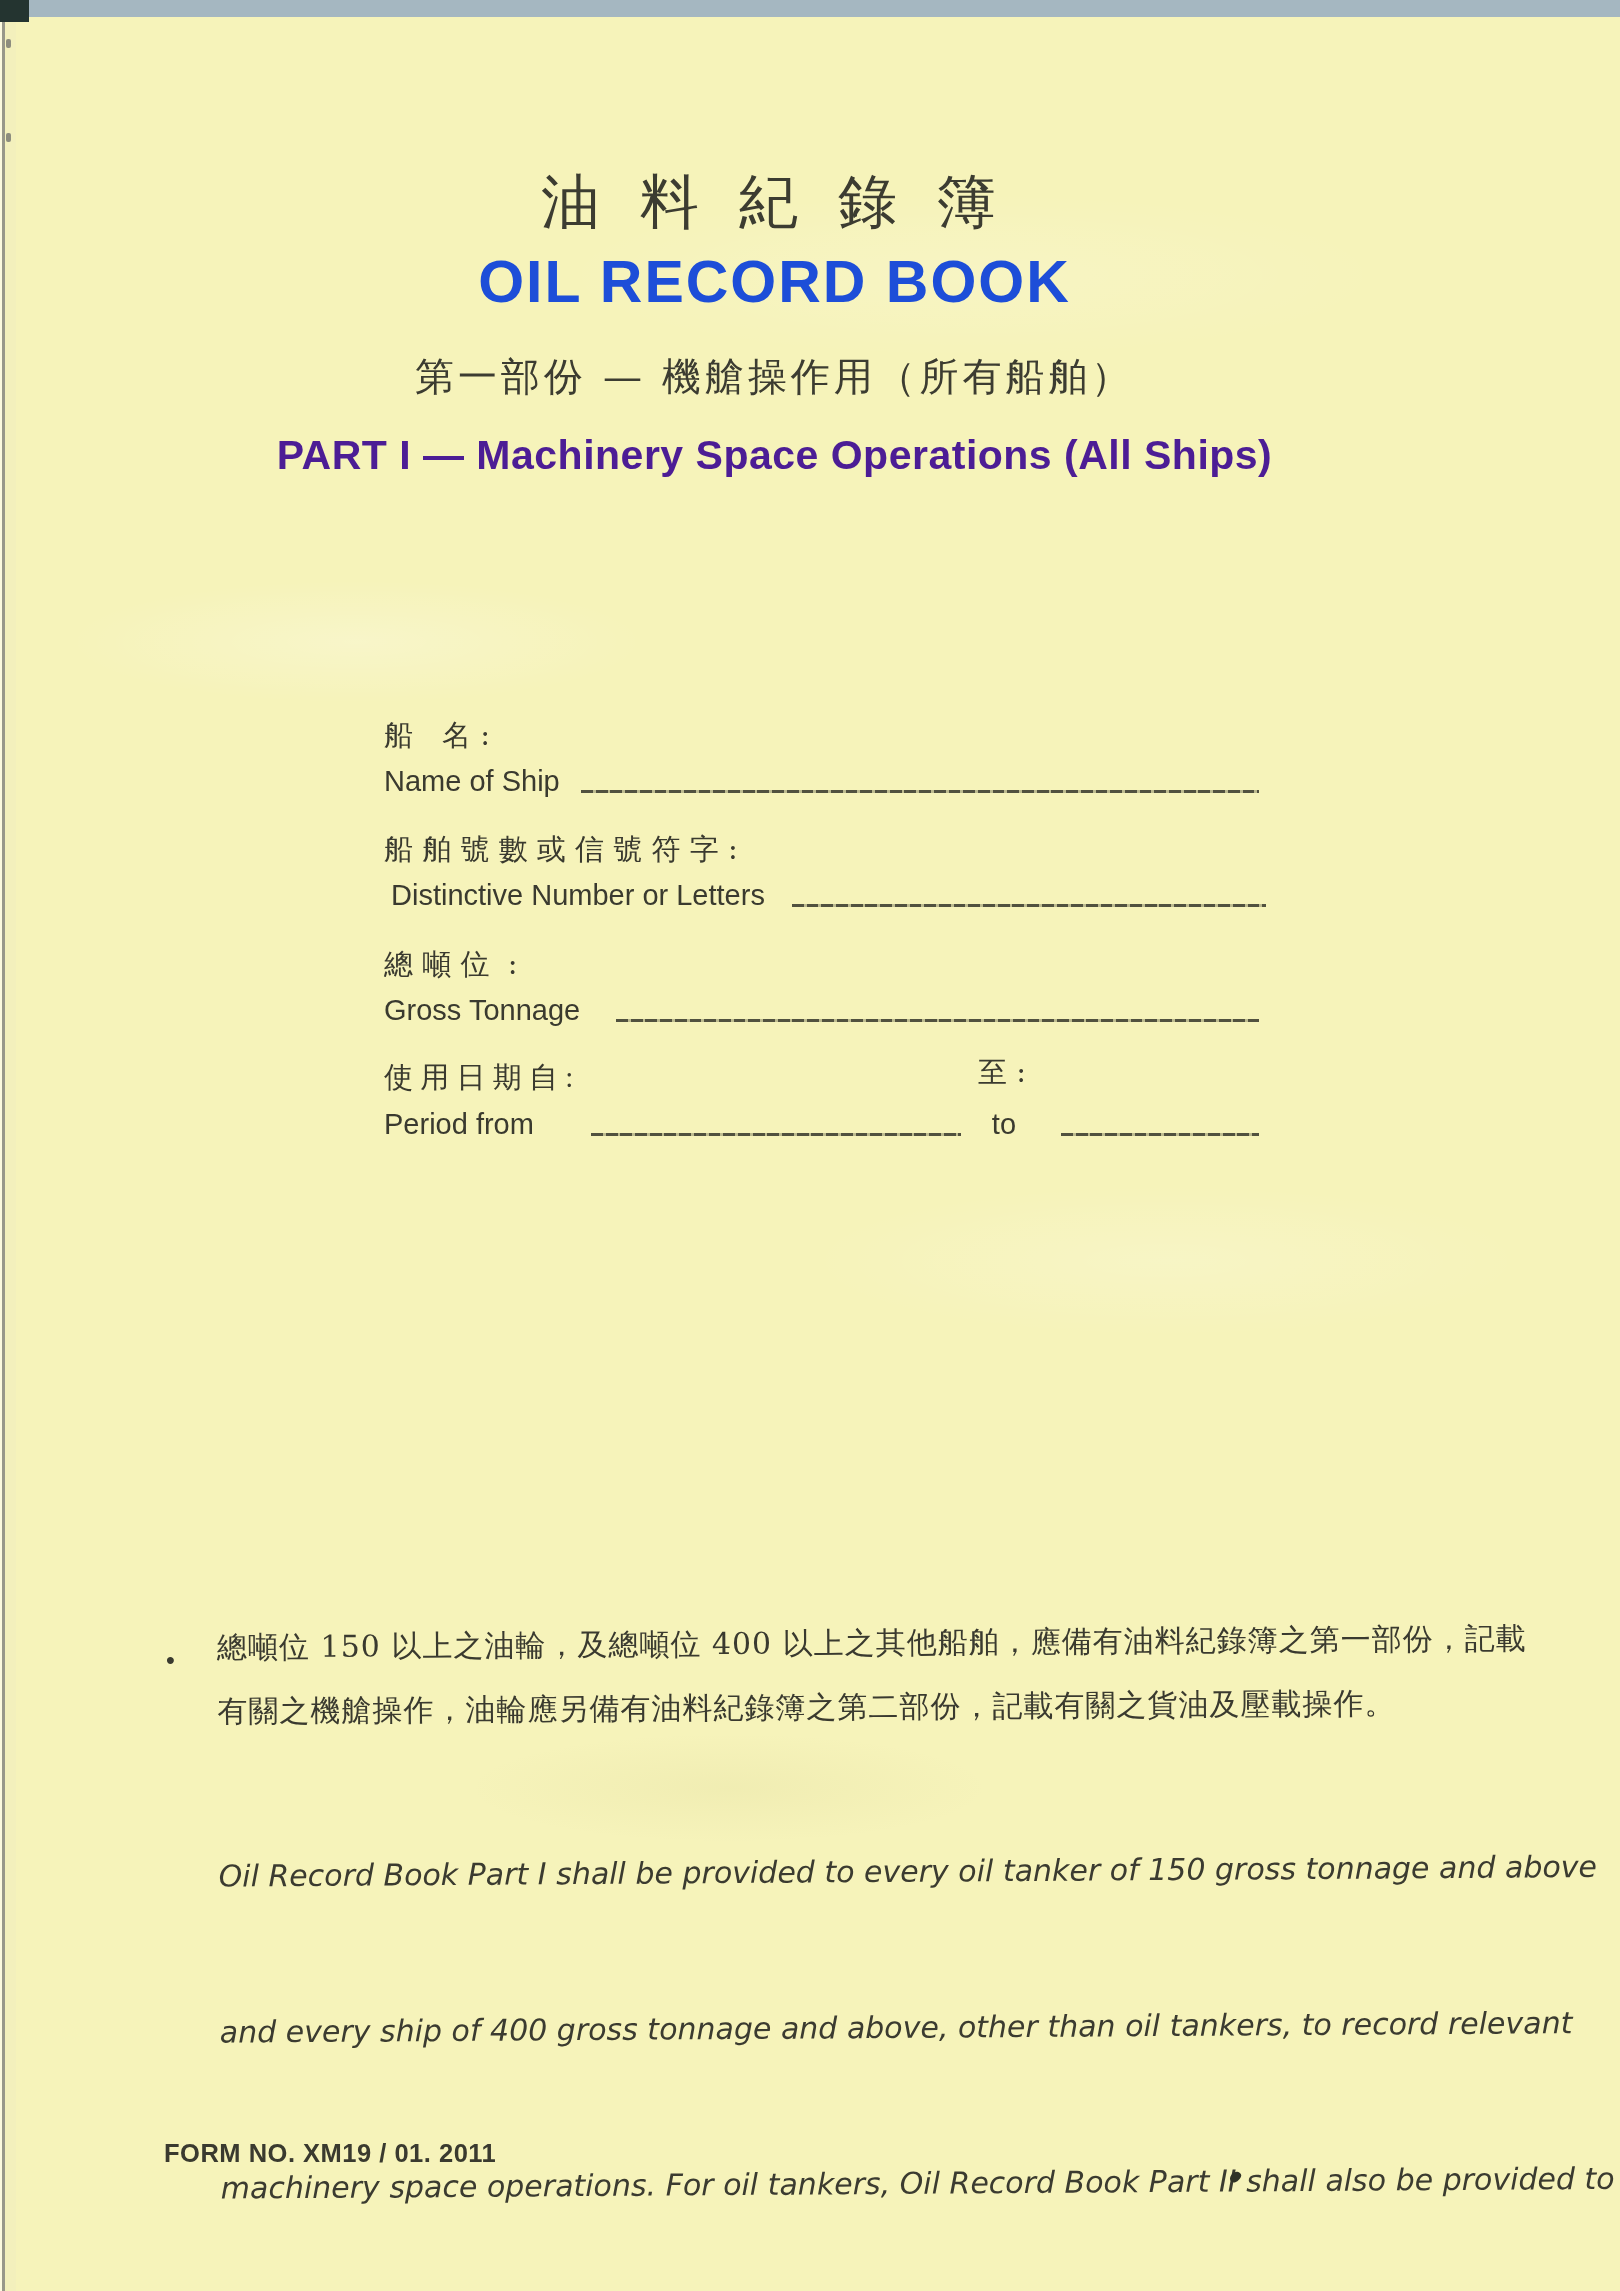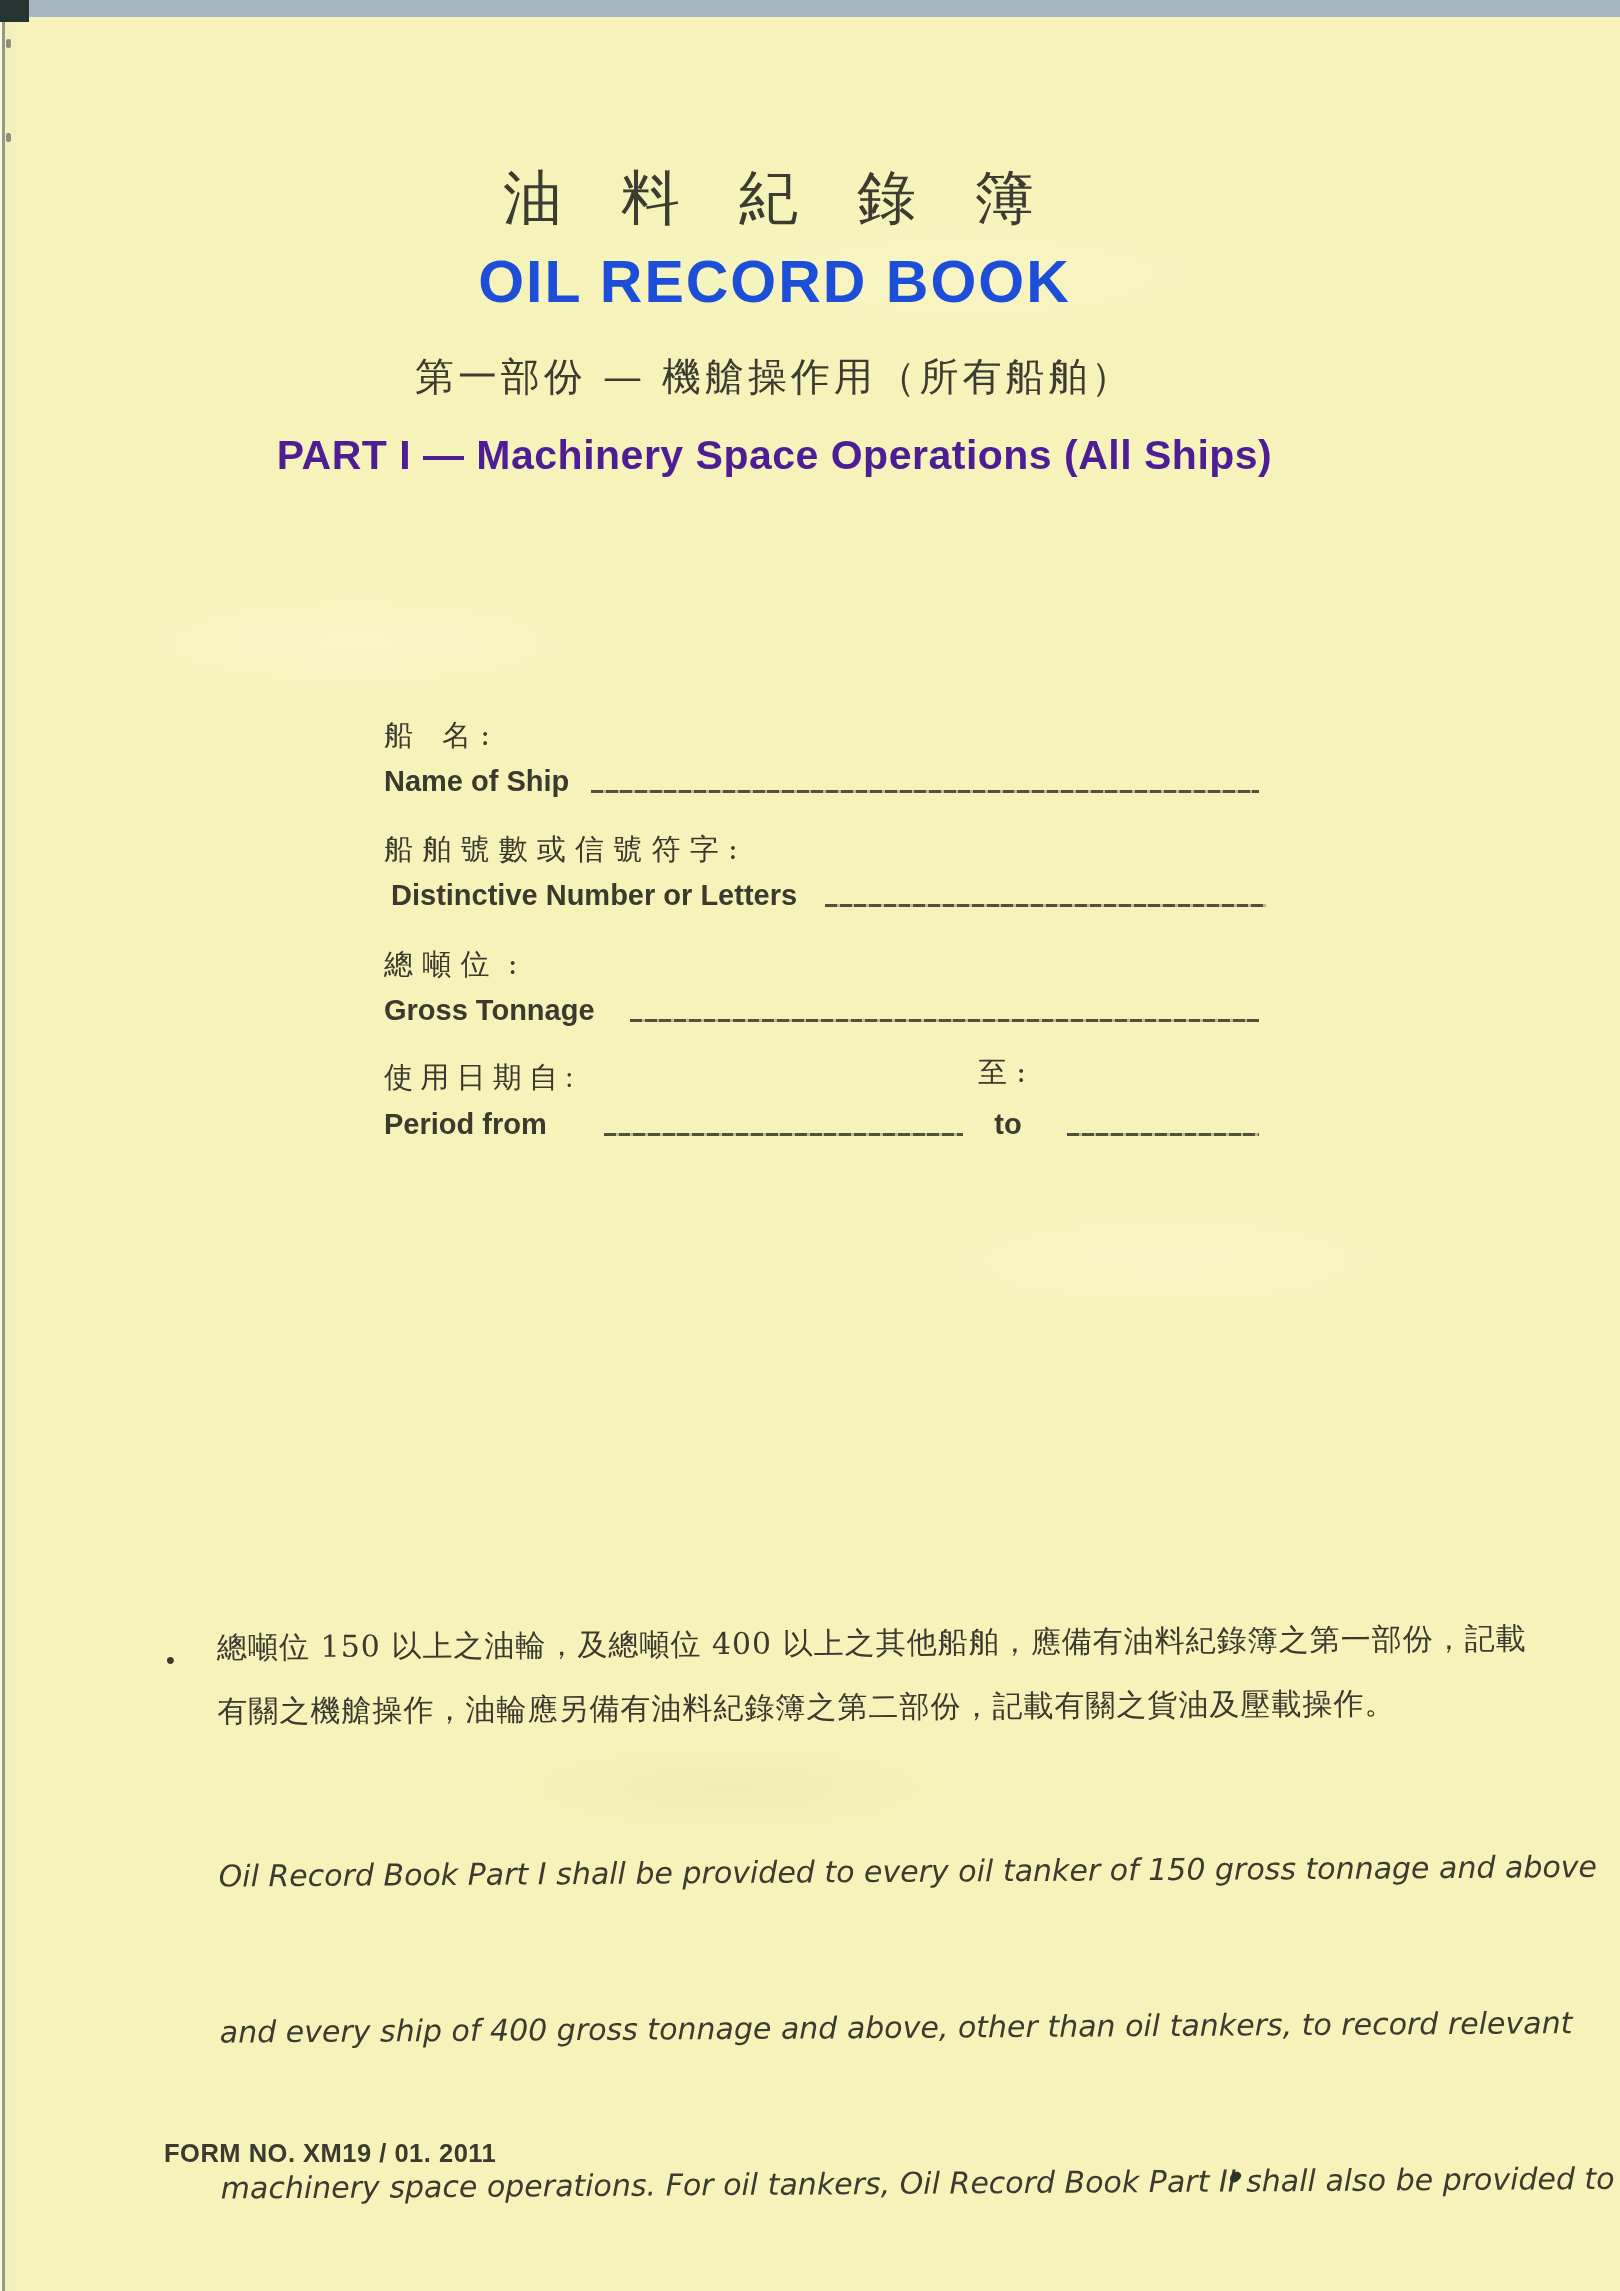--- a/index.html
+++ b/index.html
@@ -23,30 +23,30 @@
     background:linear-gradient(180deg,#fdfbe2 0 2px,rgba(255,255,255,0) 3.9px);}
   .scan-bottom-line{position:absolute;left:0;right:0;top:2313;height:7.8px;background:#d8dcdc;}
   .scan-strip{position:absolute;left:0;right:0;top:2321;height:16.7px;background:#a5b7c1;}
   .scan-corner{position:absolute;left:0;top:2316;width:29px;height:21.6px;background:#243430;}
   .ink-speck{position:absolute;left:1231px;top:2171px;width:8.8px;height:11.8px;background:#2f3226;
     border-radius:60% 40% 55% 45%;transform:rotate(38deg);}
   .edge-tick{position:absolute;left:5.9px;width:4.9px;height:8.8px;background:#8d8d7e;border-radius:2px;}
 
   .center-line{position:absolute;left:0;width:1549px;text-align:center;line-height:1;}
   .title-cjk{top:173px;font-size:59px;letter-spacing:11.8px;color:#3c3c31;
-    font-family:Liberation Mono, monospace;}
+    font-family:Liberation Sans, sans-serif;}
   .title-en{top:253px;font-size:59px;letter-spacing:2px;font-weight:bold;color:#1d4ed8;}
   .sub-cjk{top:357px;font-size:39px;letter-spacing:3.9px;color:#3c3c31;
     font-family:"DejaVu Serif",serif;}
   .sub-en{top:435px;font-size:41px;font-weight:bold;letter-spacing:0.5px;color:#4c1d95;}
 
   .cjk-label{position:absolute;left:384px;font-size:29px;color:#3a3a2f;line-height:1;
     font-family:"DejaVu Serif",serif;white-space:pre;}
   .form-row{position:absolute;left:384px;width:875px;display:flex;align-items:flex-end;
-    font-size:29px;font-weight:700;color:#3a3a2f;line-height:1.1;}
+    font-size:29px;font-weight:400;color:#3a3a2f;line-height:1.1;}
   .form-row .en{white-space:nowrap;}
   .fill-line{height:2.9px;align-self:flex-end;margin-bottom:4.9px;
     background:repeating-linear-gradient(90deg,#51513f 0 11.8px,rgba(81,81,63,0.35) 11.8px 14.7px);
     overflow:hidden;font-size:23.5px;color:#3a3a2f;}
   .grow{flex:1 1 auto;}
   .zhi-label{position:absolute;left:978px;font-size:29px;color:#3a3a2f;line-height:1;
     font-family:"DejaVu Serif",serif;white-space:pre;}
 
   .notice{position:absolute;left:157px;top:1622px;width:1392px;height:333px;
     transform:rotate(-0.4deg);transform-origin:left center;}

